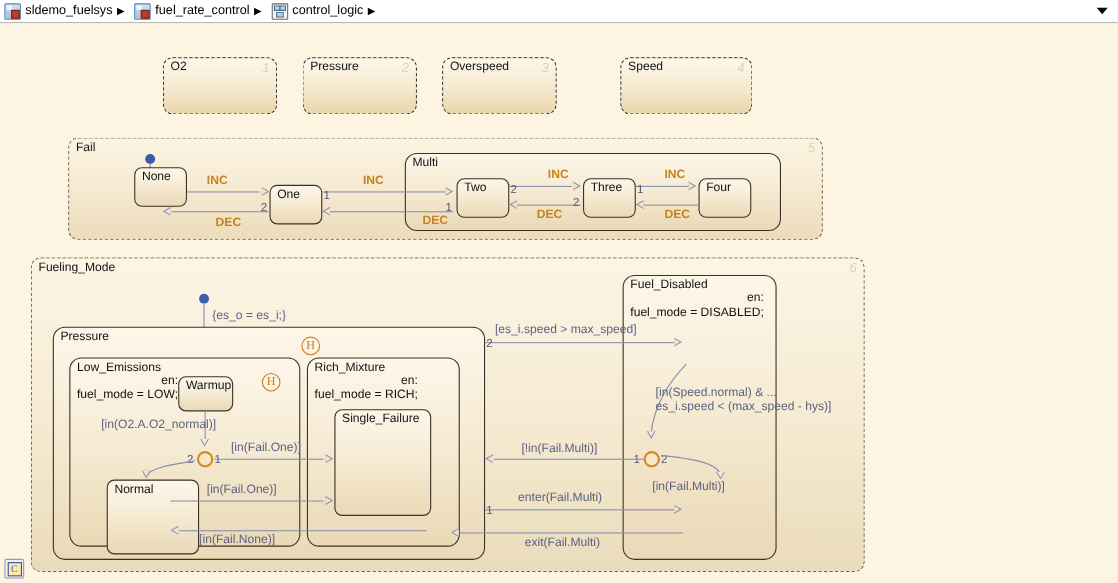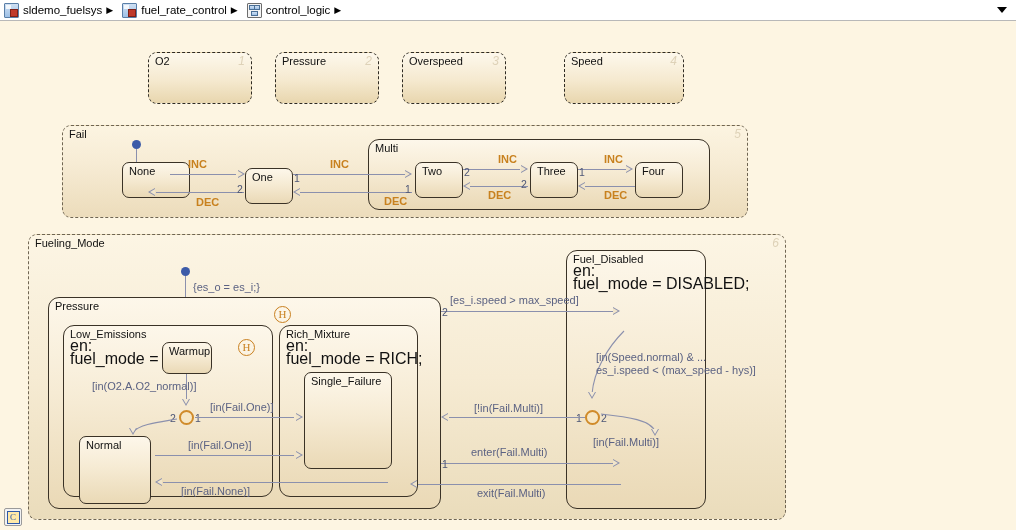--- a/index.html
+++ b/index.html
@@ -48,21 +48,21 @@
     background:linear-gradient(180deg,#fdf8ec 0%,#f5e9cf 55%,#e8d6ae 100%);
   }
   
   .group{
     border:1.3px dashed #6f6552;border-radius:9px;
     background:linear-gradient(180deg,#fcf4e1 0%,#f7ecd5 40%,#ecdcbb 100%);
   }
   .group.plain{background:linear-gradient(180deg,#fcf5e4 0%,#f6ebd3 50%,#eadcbb 100%);}
 
   .nlabel{position:absolute;left:6px;top:2px;font-size:11px;color:#111;white-space:nowrap;line-height:12px;}
-  .nbody{position:absolute;left:6px;top:14px;font-size:16px;color:#111;line-height:12.5px;white-space:pre;}
+  .nbody{position:absolute;left:6px;top:14px;font-size:11px;color:#111;line-height:12.5px;white-space:pre;text-align:right;}
   .badge{position:absolute;right:6px;top:1px;font-size:12px;font-style:italic;color:#ded2b8;}
 
   
   .tlabel{position:absolute;font-size:11px;color:#5b6283;white-space:pre;line-height:12.5px;}
   .tlabel.kw{color:#c8811e;font-weight:bold;}
   .tnum{position:absolute;font-size:10.5px;color:#4d5676;}
 
   
   .ln{position:absolute;background:#8b90ad;}
   .ln.h{height:1px;}
@@ -155,21 +155,21 @@
   </div>
 
   <div class="node state big" style="left:368px;top:117px;width:342px;height:71px;">
     <span class="nlabel">Multi</span>
   </div>
 
   <div class="defdot" style="left:132px;top:118px;"></div>
   <div class="ln v" style="left:136px;top:127px;height:15px;"></div>
   <div class="ah down" style="left:132px;top:140px;"></div>
 
-  <div class="node state" style="left:122px;top:140px;width:68px;height:36px;">
+  <div class="node state" style="left:122px;top:130px;width:48px;height:36px;">
     <span class="nlabel">None</span>
   </div>
   <div class="node state" style="left:245px;top:146px;width:48px;height:36px;">
     <span class="nlabel">One</span>
   </div>
   <div class="node state" style="left:415px;top:140px;width:48px;height:36px;">
     <span class="nlabel">Two</span>
   </div>
   <div class="node state" style="left:530px;top:140px;width:48px;height:36px;">
     <span class="nlabel">Three</span>
@@ -234,21 +234,21 @@
   <div class="node state big" style="left:63px;top:303px;width:210px;height:172px;">
     <span class="nlabel">Low_Emissions</span>
     <span class="nbody">en:
 fuel_mode = LOW;</span>
   </div>
   <div class="hist" style="left:238px;top:317px;">H</div>
 
   <div class="node state" style="left:162px;top:320px;width:50px;height:32px;">
     <span class="nlabel">Warmup</span>
   </div>
-  <div class="node state" style="left:79px;top:414px;width:72px;height:68px;">
+  <div class="node state" style="left:97px;top:414px;width:84px;height:68px;">
     <span class="nlabel">Normal</span>
   </div>
 
   <div class="ln v" style="left:186px;top:352px;height:28px;"></div>
   <div class="ah down" style="left:182px;top:377px;"></div>
   <div class="junc" style="left:179px;top:388px;"></div>
   <span class="tnum" style="left:170px;top:390px;">2</span>
   <span class="tnum" style="left:195px;top:390px;">1</span>
   <span class="tlabel" style="left:92px;top:358px;">[in(O2.A.O2_normal)]</span>
 

